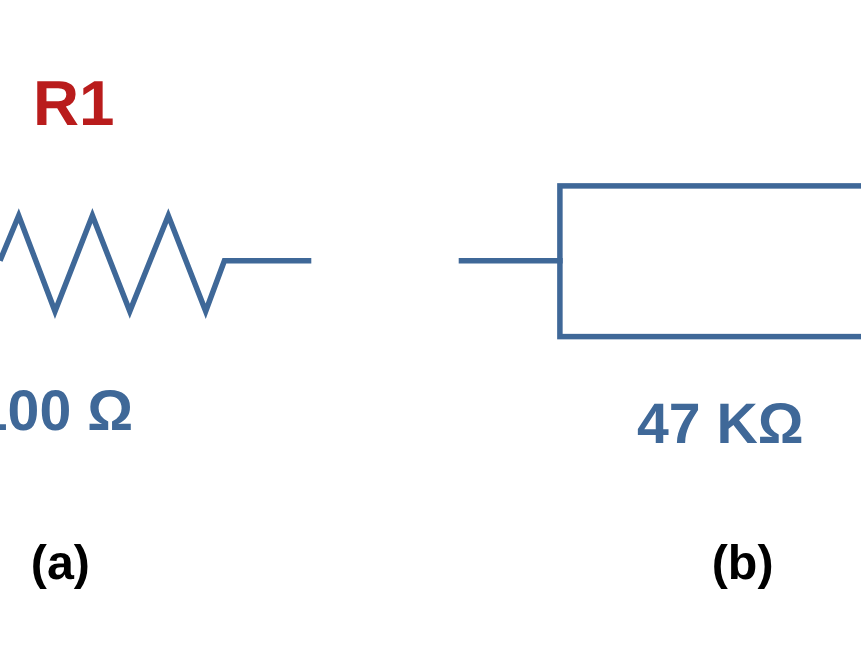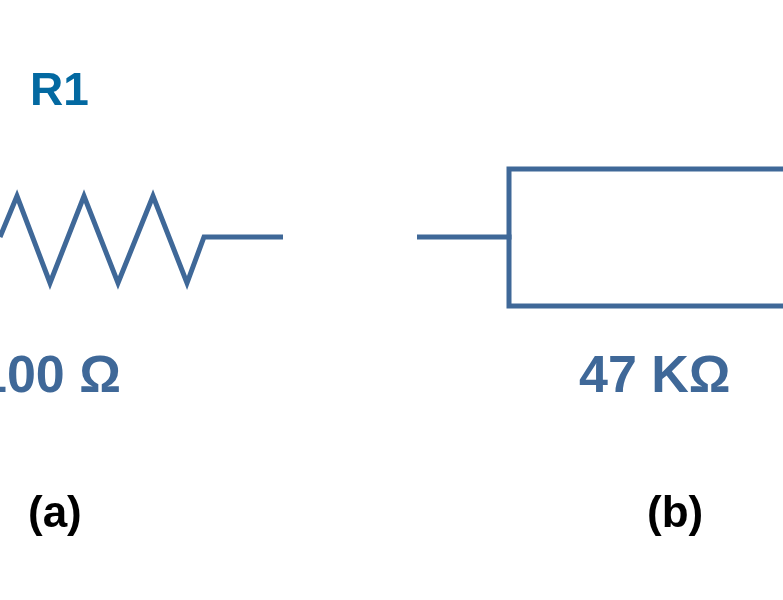--- a/index.html
+++ b/index.html
@@ -30,22 +30,22 @@
   }
   .label {
     position: absolute;
     white-space: pre;
     font-family: "Liberation Sans", sans-serif;
     font-weight: bold;
     line-height: 1;
     letter-spacing: 0px;
   }
   .label-designator {
-    font-size: 46px;
-    color: #0369a1;
+    font-size: 58px;
+    color: #b91c1c;
     text-align: center;
   }
   .label-value {
     font-size: 52px;
     color: #3F6898;
   }
   .label-caption {
     font-size: 44px;
     color: #000000;
   }
@@ -62,21 +62,21 @@
     left: 28px;
     top: 490px;
   }
   
   #label-r2 {
     left: 632px;
     top: 66px;
   }
   #label-r2-value {
     left: 579px;
-    top: 348px;
+    top: 360px;
   }
   #caption-b {
     left: 647px;
     top: 490px;
   }
 </style>
 </head>
 <body style="background: rgb(255, 255, 255);">
 
 <div id="figure" style="background: rgb(255, 255, 255); width: 783px; height: 600px;">

